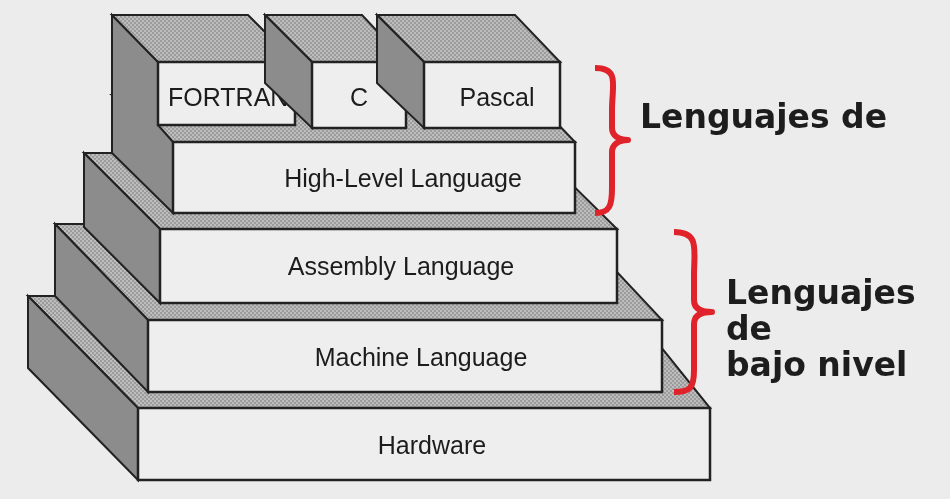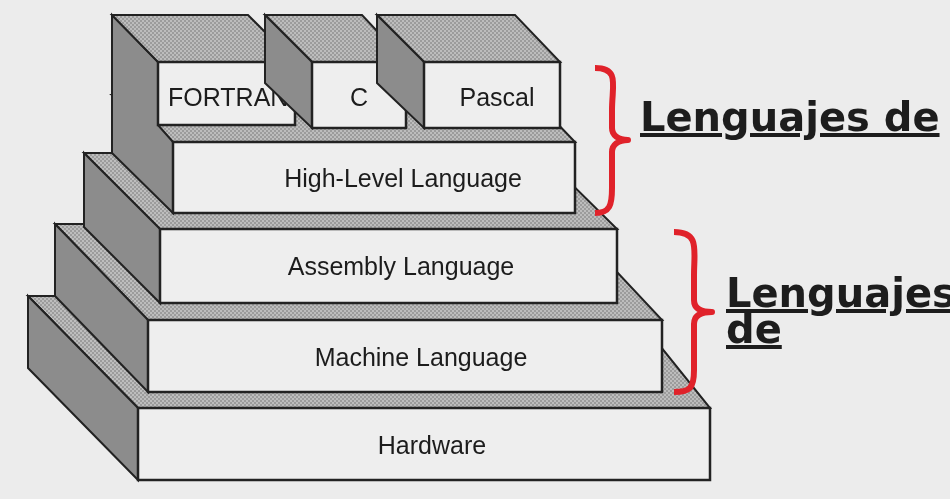--- a/index.html
+++ b/index.html
@@ -3,21 +3,21 @@
   <meta charset="utf-8">
   <style>
     html, body { margin: 0; padding: 0; }
     body { width: 950px; height: 499px; background: #ececec; overflow: hidden; position: relative; font-family: "DejaVu Sans", sans-serif; }
     #diagram { position: absolute; left: 0; top: 0; }
     .face-front { fill: #eeeeee; stroke: #222; stroke-width: 2.5; }
     .face-top { fill: url(#dots); stroke: #222; stroke-width: 2; }
     .face-side { fill: #8c8c8c; stroke: #222; stroke-width: 2; }
     .lbl { font-family: "Liberation Sans", sans-serif; font-size: 25px; fill: #1c1c1c; }
     .brace { fill: none; stroke: #e0222a; stroke-width: 6; stroke-linecap: butt; stroke-linejoin: round; }
-    .group-label { position: absolute; font-family: "DejaVu Sans", sans-serif; font-weight: bold; font-size: 40px; line-height: 36px; color: #1d1d1d; text-decoration: underline; }
+    .group-label { position: absolute; font-family: "DejaVu Sans", sans-serif; font-weight: bold; font-size: 33px; line-height: 36px; color: #1d1d1d; }
   </style>
 </head>
 <body>
 
 <svg id="diagram" width="950" height="499" viewBox="0 0 950 499" xmlns="http://www.w3.org/2000/svg">
   <defs>
     <pattern id="dots" width="4" height="4" patternUnits="userSpaceOnUse">
       <rect width="4" height="4" fill="#bdbdbd"></rect>
       <rect width="2" height="2" fill="#9c9c9c"></rect>
       <rect x="2" y="2" width="2" height="2" fill="#9c9c9c"></rect>
@@ -75,13 +75,14 @@
   <path class="brace" d="M595,68 C620,68 612,85 612,110 L612,128 C612,135 618,140 628,140 C618,140 612,145 612,152 L612,188 C612,205 610,213 595,213"></path>
   <path class="brace" d="M674,232 C700,232 694,250 694,275 L694,300 C694,308 700,312 712,312 C700,312 694,316 694,324 L694,370 C694,388 690,392 674,392"></path>
 </svg>
 
 <div class="group-label" style="left:640px; top:99px;">
   <div>Lenguajes de</div>
 </div>
 
 <div class="group-label" style="left:726px; top:275px;">
   <div>Lenguajes de</div>
+  <div>bajo nivel</div>
 </div>
 
 </body></html>

